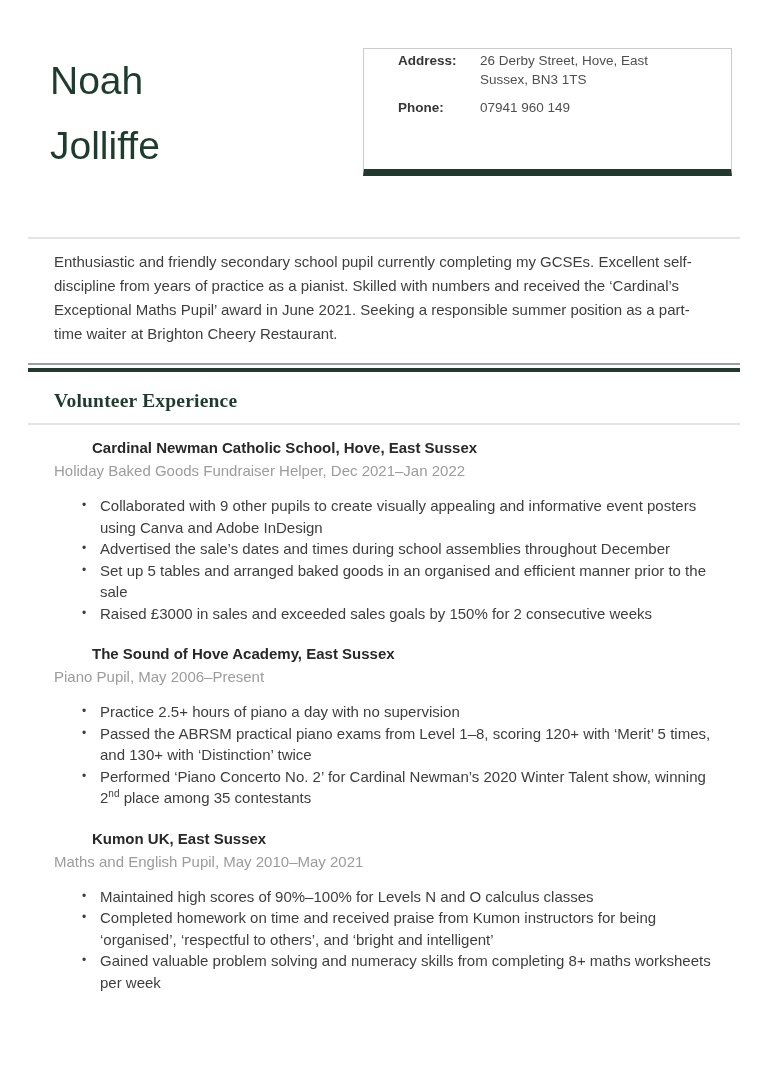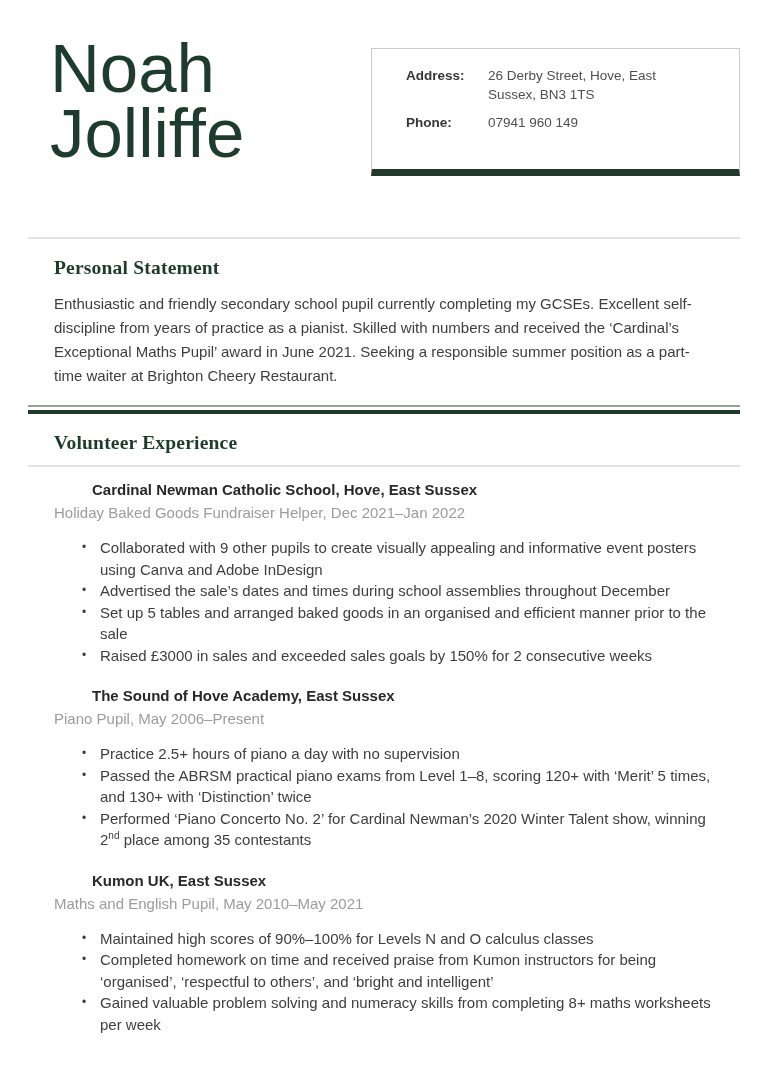--- a/index.html
+++ b/index.html
@@ -17,31 +17,31 @@
     width:768px;height:1087px;
     font-family:"Liberation Sans",sans-serif;
     color:var(--body-text);
     overflow:hidden;
   }
   .page{position:relative;width:768px;height:1087px;background:#fff;}
 
   
   .header{position:relative;height:237px;}
   .name{
-    position:absolute;left:50px;top:36px;
-    font-size:69px;line-height:65px;
+    position:absolute;left:50px;top:48px;
+    font-size:39px;line-height:65px;
     color:var(--heading-green);
     font-weight:400;letter-spacing:0;
   }
   .contact-card{
-    position:absolute;left:371px;top:48px;width:369px;height:128px;
+    position:absolute;left:363px;top:48px;width:369px;height:128px;
     box-sizing:border-box;background:#fff;
     border:1px solid var(--card-border);
     border-bottom:7px solid var(--accent-green);
-    padding:17px 34px 0 34px;
+    padding:2px 34px 0 34px;
   }
   .contact-row{display:flex;margin-bottom:9px;font-size:13.5px;line-height:19px;}
   .contact-label{flex:none;width:82px;font-weight:bold;color:#373737;}
   .contact-value{color:#4f4f4f;}
 
   
   .rule-light{height:2px;background:var(--rule-gray);margin:0 28px;}
   .double-rule{
     margin:17px 28px 0;height:3px;background:#fff;
     border-top:2px solid var(--double-rule-top);
@@ -100,21 +100,20 @@
     <div class="contact-label">Phone:</div>
     <div class="contact-value">07941 960 149</div>
   </div>
 
 </div>
     </div>
   </div>
 
   <div class="rule-light"></div>
 
-  <div class="section-heading">Personal Statement</div>
 
   <div class="statement-body">Enthusiastic and friendly secondary school pupil currently completing my GCSEs. Excellent self-discipline from years of practice as a pianist. Skilled with numbers and received the ‘Cardinal’s Exceptional Maths Pupil’ award in June 2021. Seeking a responsible summer position as a part-time waiter at Brighton Cheery Restaurant.</div>
 
   <div class="double-rule"></div>
 
   <div class="section-heading">Volunteer Experience</div>
 
   <div class="rule-light" style="margin-top:9px;"></div>
 
   <div class="entries" id="entries">

